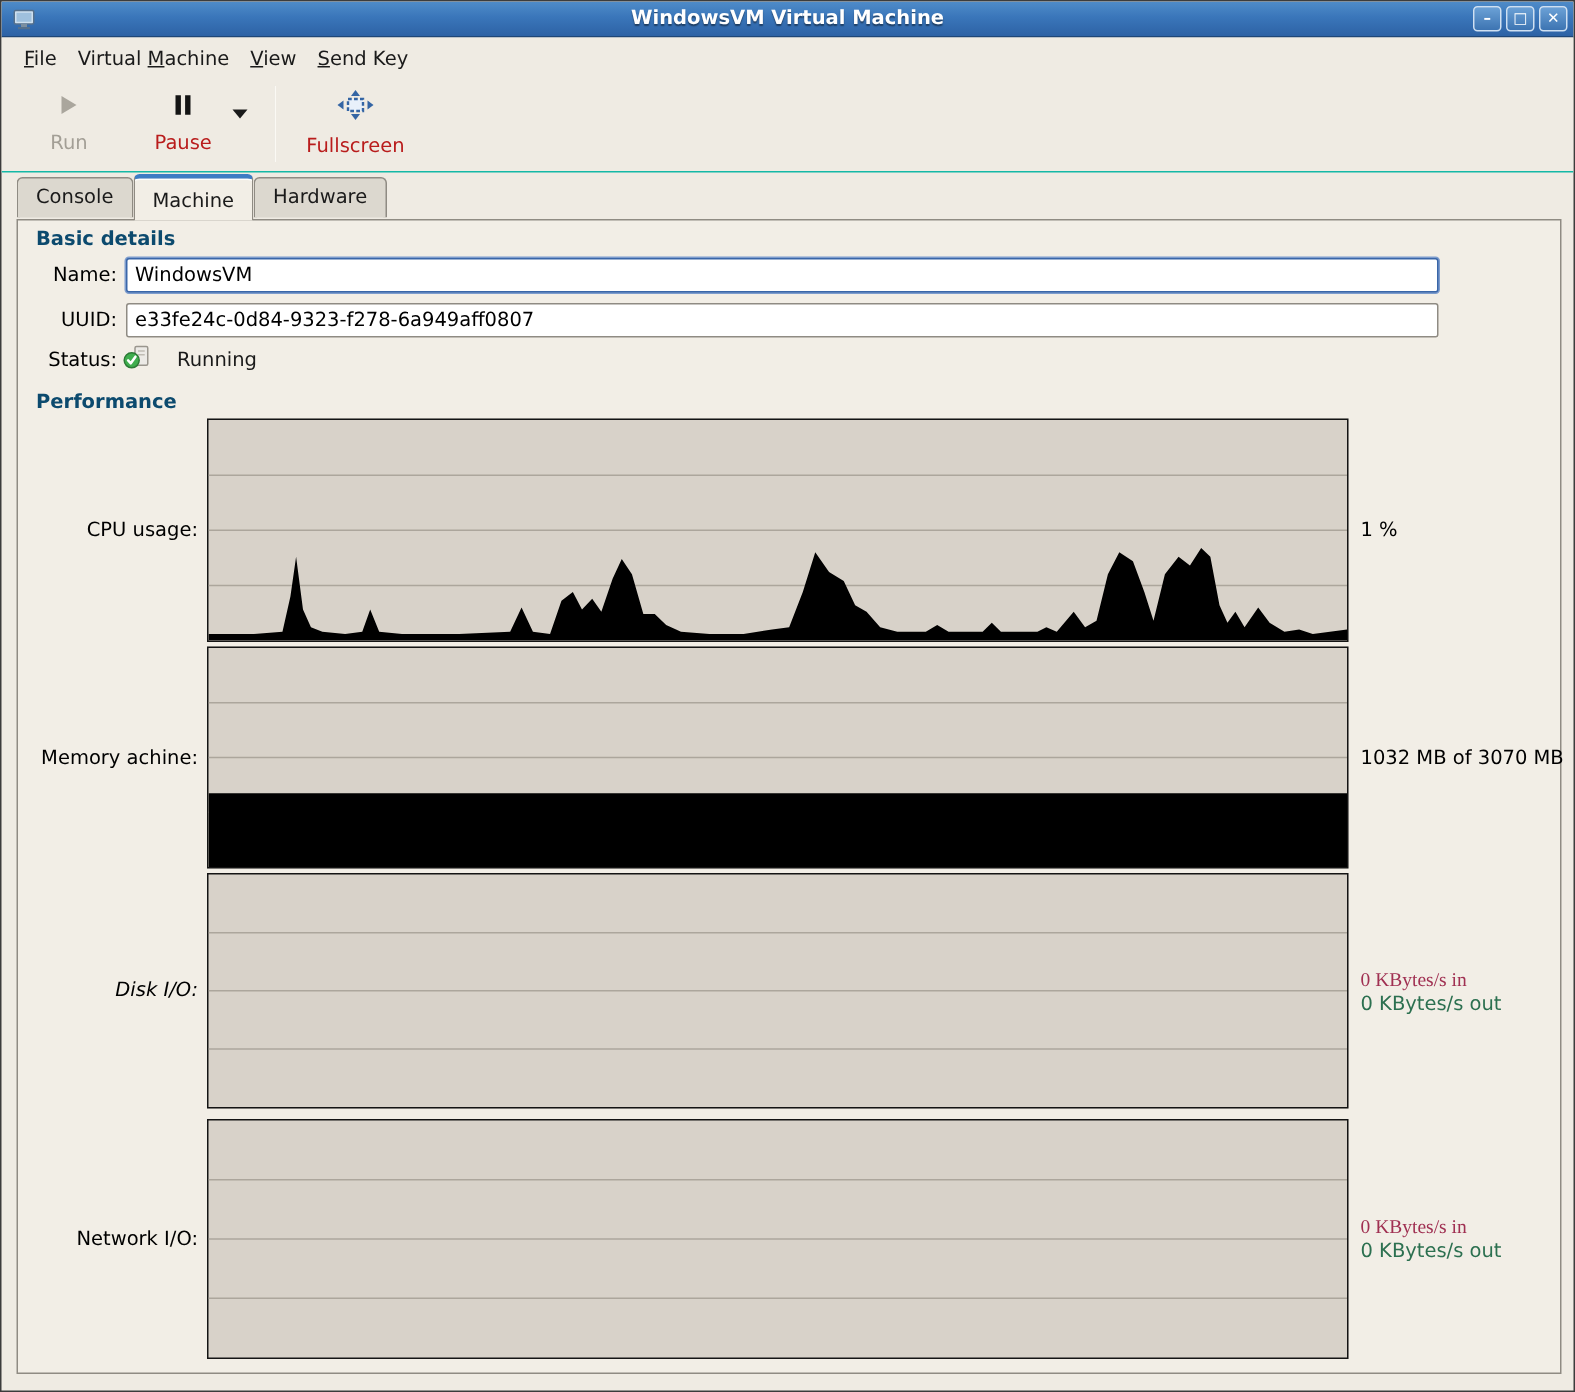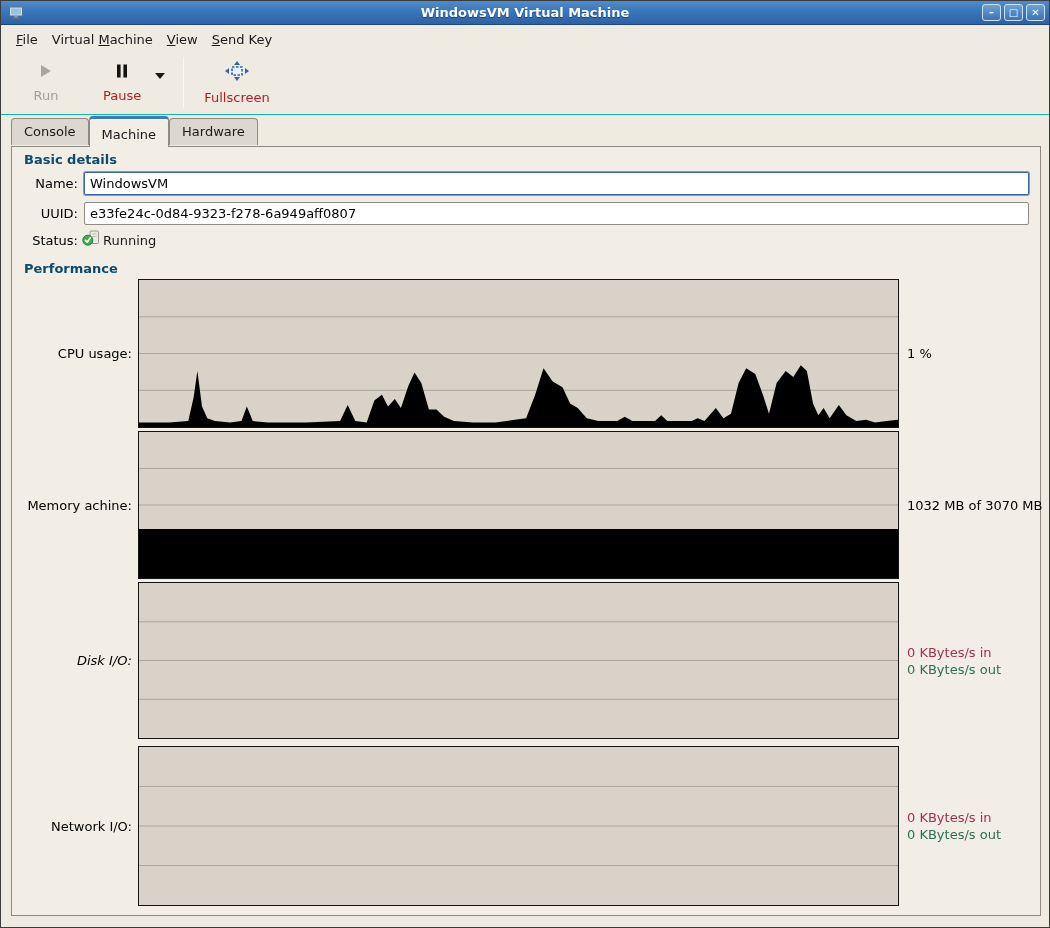--- a/index.html
+++ b/index.html
@@ -80,43 +80,43 @@
   }
 
   
   .page {
     position:absolute; left:10px; top:145px; width:1030px; height:770px;
     background:#f2eee6; border:1px solid #8f8b83;
   }
   .section-title { position:absolute; font-weight:bold; color:#0c4a6e; }
   .field-label { position:absolute; width:66px; text-align:right; color:#000; }
   .text-input {
-    position:absolute; left:72px; width:945px; height:23px;
+    position:absolute; left:72px; width:875px; height:23px;
     background:#fff; border:1px solid #8f8b83; border-radius:2px;
     font-family:"DejaVu Sans","Liberation Sans",sans-serif; font-size:13px;
     padding:0 5px; color:#000;
   }
   .text-input.focused { border:1px solid #3a66a8; box-shadow:0 0 0 1px #7d9ccd; }
-  .status-row { position:absolute; left:70px; top:83px; display:flex; align-items:center; gap:3px; }
+  .status-row { position:absolute; left:70px; top:83px; display:flex; align-items:center; gap:18px; }
 
   .chart {
     position:absolute; left:126px; width:761px;
     background:#d8d2c9; border:1px solid #141414;
   }
   .chart svg { display:block; width:100%; height:100%; }
   .chart-label {
     position:absolute; left:0; width:120px; text-align:right; color:#000;
     display:flex; align-items:center; justify-content:flex-end;
   }
   .chart-value {
     position:absolute; left:895px; width:133px; color:#000;
     display:flex; flex-direction:column; justify-content:center; line-height:17px;
     white-space:nowrap;
   }
-  .io-in  { color:var(--io-in,  #a03052); }
+  .io-in  { color:var(--io-in,  #a03052);font-family:Liberation Serif, serif; }
   .io-out { color:var(--io-out, #2c7050); }
 </style>
 </head>
 <body>
 
 <div class="window">
 
   <div class="titlebar">
     <span class="win-icon">
       <svg viewBox="0 0 18 18" width="18" height="18">

